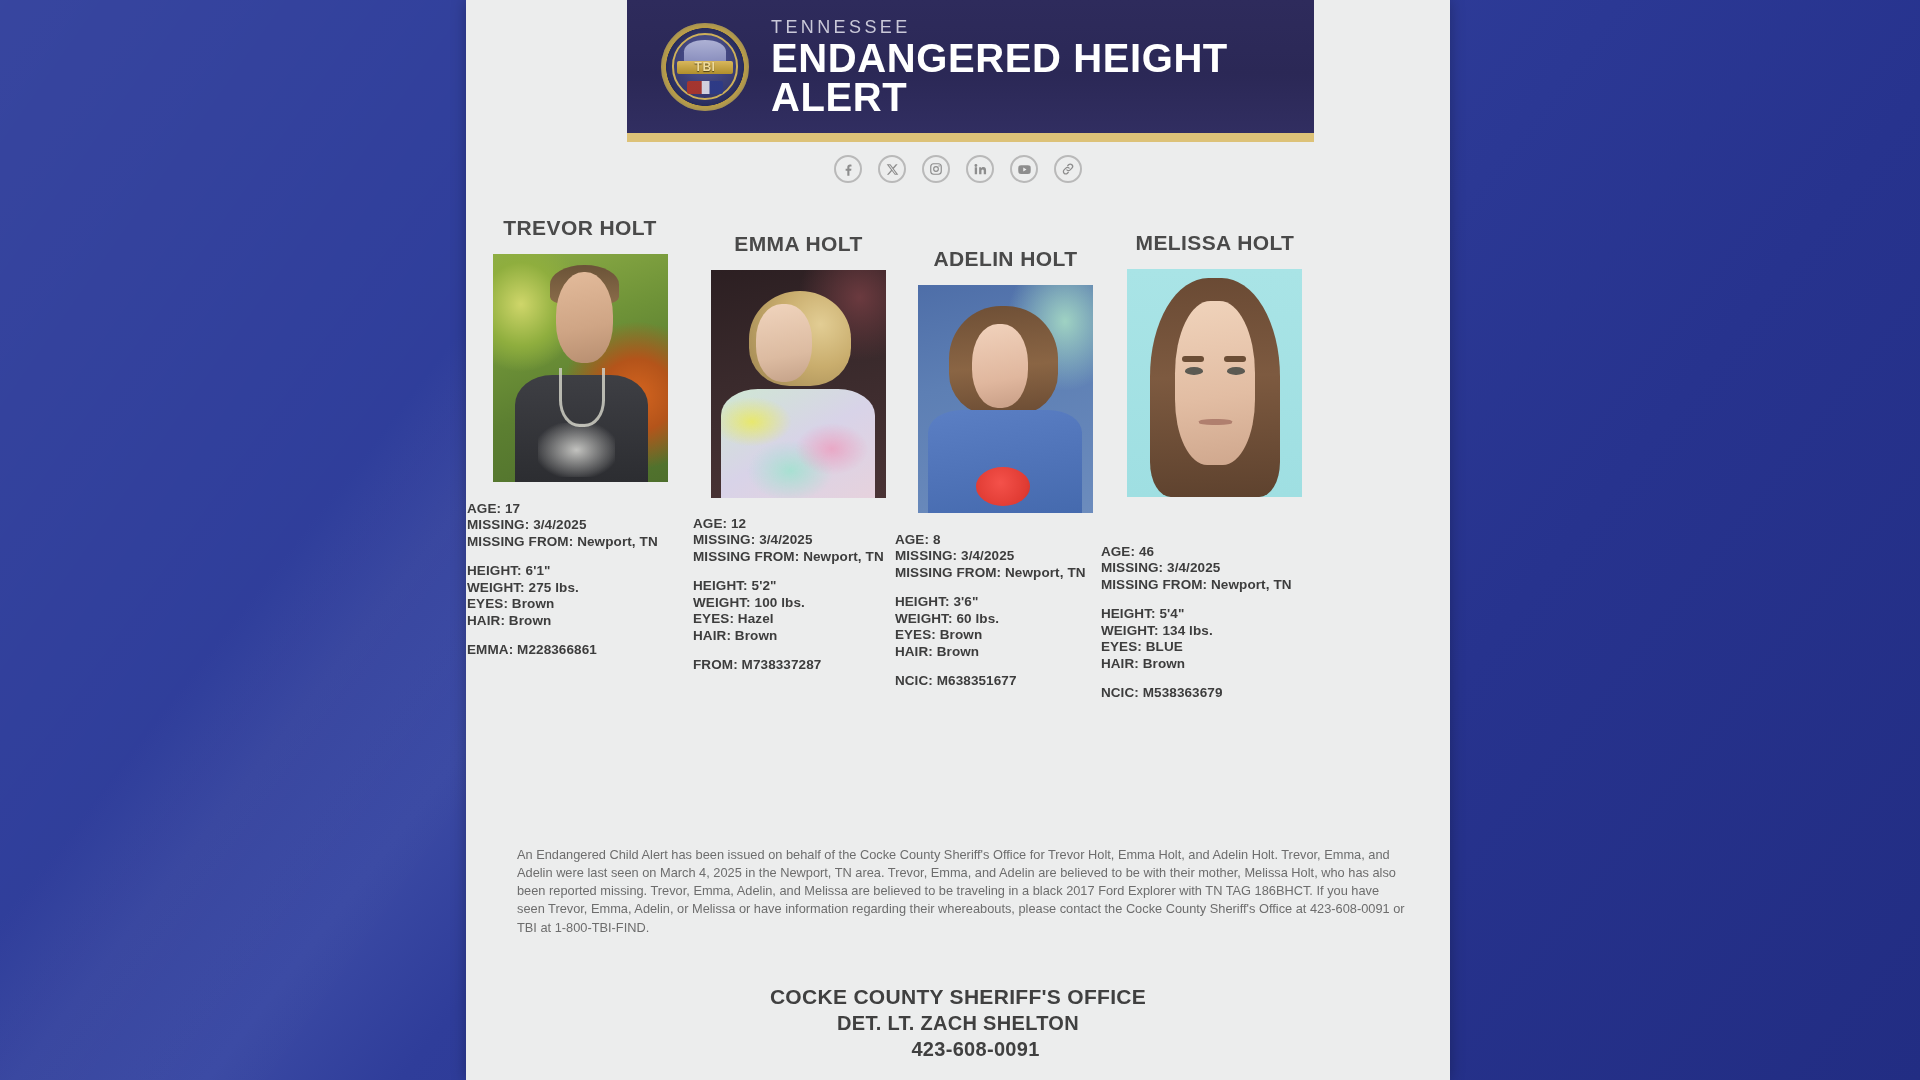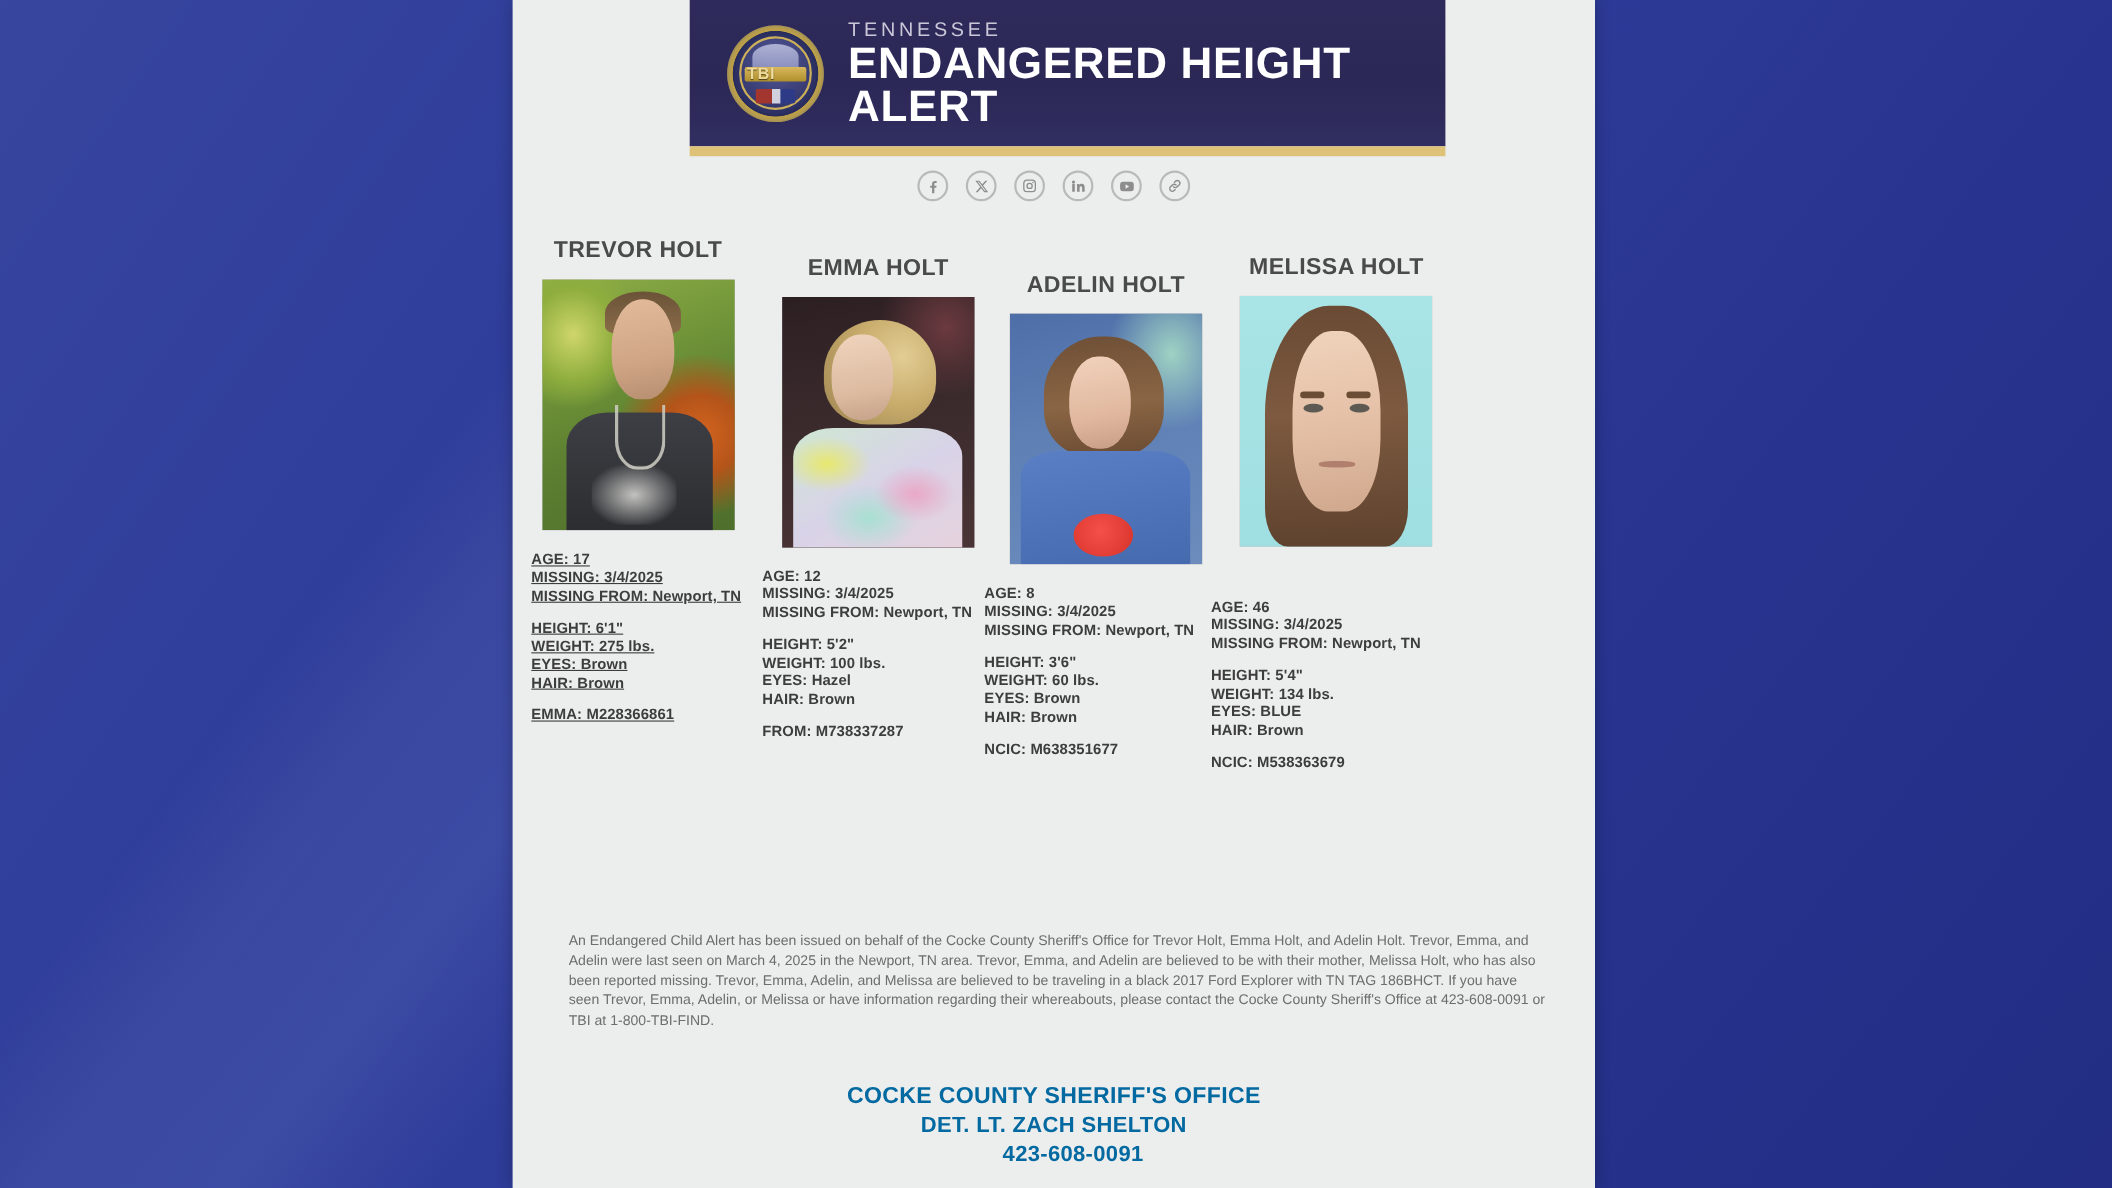--- a/index.html
+++ b/index.html
@@ -84,24 +84,24 @@
   .seal::before {
     content: "";
     position: absolute;
     left: 12%; top: 12%; right: 12%; bottom: 12%;
     border-radius: 50%;
     background: radial-gradient(circle at 50% 35%, #565b9c 0%, #3d4179 55%, #2e3165 100%);
     border: 2px solid #cdb05a;
   }
   .seal .seal-tn {
     position: absolute;
-    left: 18px; right: 0; top: 50%;
+    left: 0; right: 0; top: 50%;
     transform: translateY(-50%);
-    text-align: left;
-    font-size: 15px;
+    text-align: center;
+    font-size: 12px;
     font-weight: bold;
     letter-spacing: 0.5px;
     color: #f0dc9a;
     z-index: 3;
     text-shadow: 0 1px 1px rgba(0,0,0,0.6);
   }
   .seal .seal-band {
     position: absolute;
     left: 18%; right: 18%;
     top: 44%;
@@ -203,21 +203,21 @@
     color: #3d3d3d;
     font-weight: bold;
     letter-spacing: 0.1px;
   }
   .detail-block { margin-bottom: 13px; }
   .detail-block:last-child { margin-bottom: 0; }
   .detail-line { white-space: normal; }
 
   
   .p0 { width: 240px; }
-  .p0 .person-details { margin: 19px 0 12px 0px; padding-left: 16px; width: 228px; text-decoration: underline; }
+  .p0 .person-details { margin: 19px 0 12px 0px; padding-left: 0; width: 228px; }
   .p1 { width: 238px; }
   .p1 .person-details { margin-top: 18px; width: 205px; padding-left: 0; }
   .p2 { width: 232px; }
   .p2 .person-details { margin-top: 19px; width: 205px; padding-left: 0; }
   .p3 { width: 244px; }
   .p3 .person-details { margin-top: 47px; width: 200px; padding-left: 0; }
 
   .p0 .person-details { transform: translateX(1px); }
   .p1 .person-details { transform: translateX(-1px); }
   .p2 .person-details { transform: translateX(-8px); }
@@ -361,21 +361,21 @@
     text-align: left;
   }
 
   
   #contact-footer {
     position: absolute;
     top: 985px;
     left: 0;
     width: 984px;
     text-align: center;
-    color: #0369a1;
+    color: #404040;
     font-weight: bold;
   }
   #agency-name { font-size: 21px; letter-spacing: 0.3px; }
   #officer-name { font-size: 20px; letter-spacing: 0.3px; margin-top: 3px; text-align: center; }
   #contact-phone { font-size: 20px; letter-spacing: 0.3px; margin-top: 3px; padding-left: 35px; }
 </style>
 </head>
 <body>
 
 <div id="backdrop"></div>

